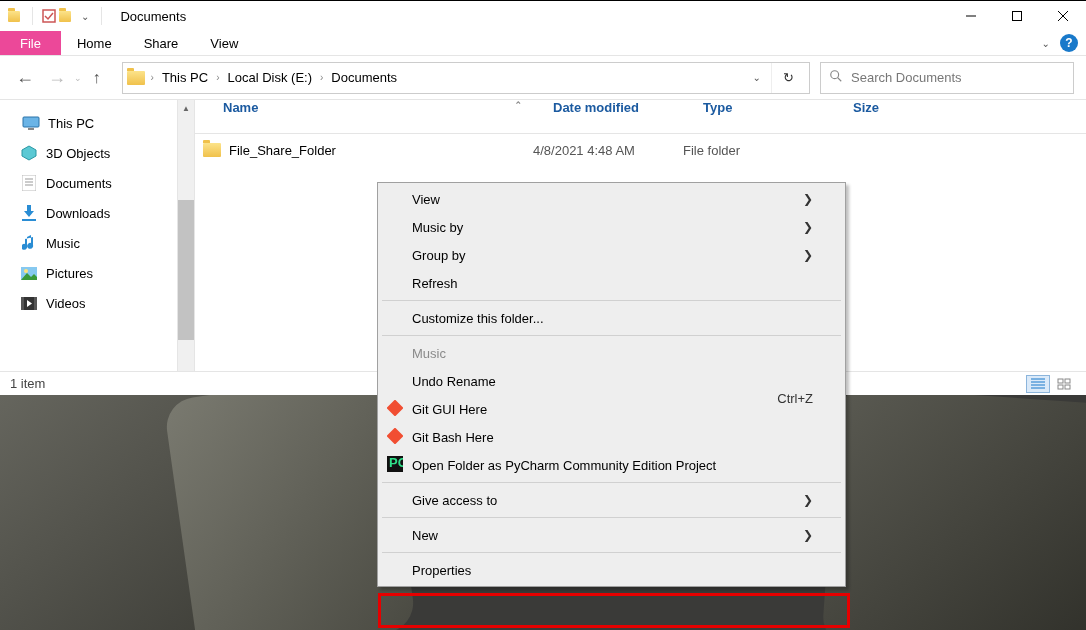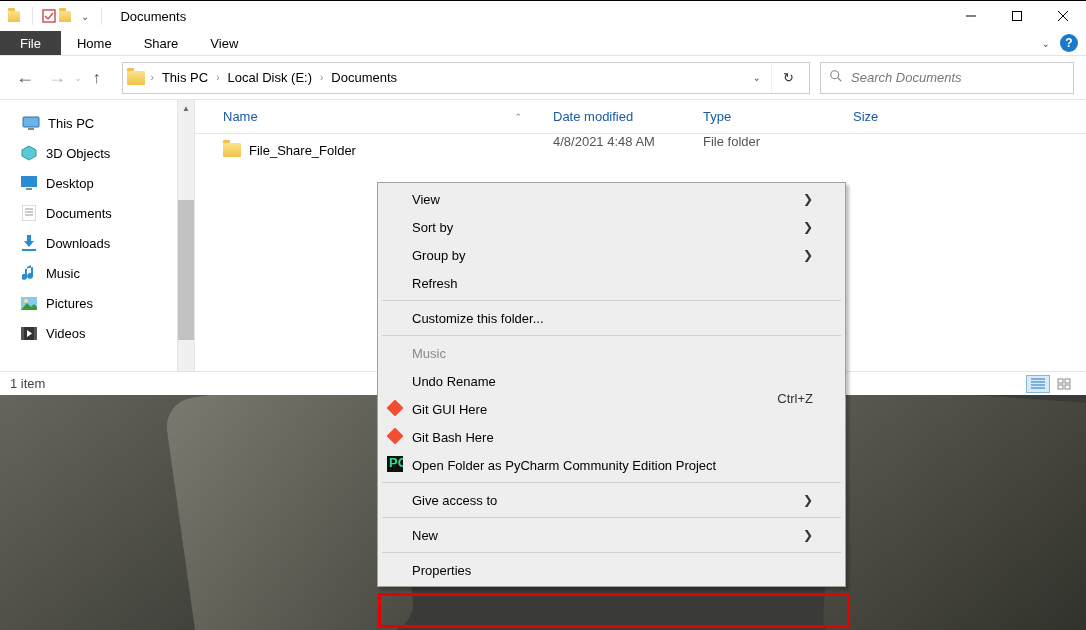--- a/index.html
+++ b/index.html
@@ -11,60 +11,60 @@
     .title-left { display: flex; align-items: center; padding-left: 8px; gap: 2px; }
     .title-small-icon { width: 16px; height: 16px; display: flex; align-items: center; justify-content: center; }
     .title-divider { width: 1px; height: 18px; background: #e5e5e5; margin: 0 6px; }
     .title-chevron { color: #555; font-size: 10px; padding: 0 4px; }
     .title-text { padding-left: 10px; font-size: 13px; color: #000; }
     .title-right { margin-left: auto; display: flex; }
     .caption-btn { width: 46px; height: 30px; display: flex; align-items: center; justify-content: center; color: #000; }
     .caption-btn svg { width: 10px; height: 10px; }
 
     .ribbon-row { height: 25px; background: #fff; display: flex; align-items: stretch; border-bottom: 1px solid #e5e5e5; }
-    .file-tab { background: #404040; color: #fff; padding: 0 20px; display: flex; align-items: center; font-size: 13px; }
+    .file-tab { background: #ec4899; color: #fff; padding: 0 20px; display: flex; align-items: center; font-size: 13px; }
     .ribbon-tab { padding: 0 16px; display: flex; align-items: center; color: #000; font-size: 13px; }
     .ribbon-right { margin-left: auto; display: flex; align-items: center; padding-right: 8px; gap: 6px; }
     .help-icon { width: 18px; height: 18px; border-radius: 50%; background: #1979ca; color: #fff; display: flex; align-items: center; justify-content: center; font-size: 12px; font-weight: bold; }
 
     .nav-row { height: 44px; background: #fff; display: flex; align-items: center; padding: 0 10px; gap: 2px; border-bottom: 1px solid #e5e5e5; }
     .nav-arrow { width: 30px; height: 30px; display: flex; align-items: center; justify-content: center; color: #555; font-size: 18px; }
     .nav-arrow.disabled { color: #bbb; }
     .nav-chevron-small { color: #bbb; font-size: 9px; }
     .nav-up { width: 26px; height: 26px; display: flex; align-items: center; justify-content: center; color: #555; font-size: 16px; }
     .address-bar { flex: 1; height: 32px; border: 1px solid #ccc; display: flex; align-items: center; padding: 0 4px; margin: 0 8px 0 10px; }
     .crumb { display: flex; align-items: center; padding: 0 6px; height: 100%; color: #000; }
     .crumb-sep { color: #888; font-size: 10px; padding: 0 2px; }
     .address-right { margin-left: auto; display: flex; align-items: center; gap: 2px; }
     .addr-chevron { color: #555; font-size: 10px; padding: 0 8px; }
     .refresh-btn { width: 34px; height: 30px; display: flex; align-items: center; justify-content: center; color: #333; border-left: 1px solid #eee; }
     .search-box { width: 254px; height: 32px; border: 1px solid #ccc; display: flex; align-items: center; padding: 0 8px; margin-right: 2px; }
     .search-icon { color: #888; margin-right: 8px; }
-    .search-placeholder { color: #777; font-size: 13px; font-style: italic; }
+    .search-placeholder { color: #777; font-size: 13px; }
 
     .body-area { flex: 1; display: flex; min-height: 0; }
     .nav-pane { width: 195px; border-right: 1px solid #e5e5e5; position: relative; padding-top: 8px; }
     .tree-item { height: 30px; display: flex; align-items: center; padding-left: 22px; gap: 8px; color: #000; }
     .tree-item.child { padding-left: 20px; }
     .tree-icon { width: 18px; height: 18px; display: flex; align-items: center; justify-content: center; flex-shrink: 0; }
     .scrollbar-v { position: absolute; right: 0; top: 0; bottom: 0; width: 17px; background: #f0f0f0; border-left: 1px solid #e5e5e5; }
     .scroll-btn { height: 17px; width: 100%; background: #f0f0f0; display: flex; align-items: center; justify-content: center; font-size: 8px; color: #666; }
     .scroll-thumb { position: absolute; top: 100px; height: 140px; left: 0; right: 0; background: #c2c2c2; }
 
     .file-area { flex: 1; display: flex; flex-direction: column; }
     .columns-header { height: 34px; display: flex; align-items: center; border-bottom: 1px solid #e5e5e5; color: #1b5aa0; }
     .col-check { width: 18px; }
-    .col { padding: 0 10px; display: flex; align-items: center; height: 100%; border-right: 1px solid transparent; }
+    .col { padding: 0 10px; display: flex; align-items: flex-start; height: 100%; border-right: 1px solid transparent; font-weight: bold; }
     .col.name { width: 330px; }
     .col.date { width: 150px; }
     .col.type { width: 150px; }
     .col.size { width: 100px; }
     .sort-caret { color: #888; font-size: 9px; margin-left: auto; padding-right: 10px; }
 
-    .file-row { height: 32px; display: flex; padding-left: 20px; }
+    .file-row { height: 32px; display: flex; align-items: center; padding-left: 0; }
     .file-cell { padding: 0 8px; color: #000; }
     .file-cell.name { width: 330px; display: flex; align-items: center; gap: 8px; }
     .file-cell.date { width: 150px; color: #555; }
     .file-cell.type { width: 150px; color: #555; }
     .folder-icon-sm { width: 18px; height: 14px; background: linear-gradient(#fce38a,#f0c14b); border-radius: 1px; position: relative; }
     .folder-icon-sm::before { content: ""; position: absolute; top: -3px; left: 0; width: 7px; height: 3px; background: #f0c14b; border-radius: 1px 1px 0 0; }
 
     .status-bar { position: absolute; bottom: 0; left: 0; right: 0; height: 24px; background: #fff; border-top: 1px solid #e5e5e5; display: flex; align-items: center; padding: 0 10px; font-size: 12px; color: #444; }
     .status-right { margin-left: auto; display: flex; gap: 2px; }
     .view-toggle { width: 24px; height: 18px; border: 1px solid transparent; display: flex; align-items: center; justify-content: center; }
@@ -192,29 +192,20 @@
       <div class="tree-item child">
         <span class="tree-icon">
             <svg width="16" height="16" viewBox="0 0 16 16">
               <polygon points="8,1 15,5 15,11 8,15 1,11 1,5" fill="#5bc9d4" stroke="#2a98a4"></polygon>
             </svg>
           </span>
         <span>3D Objects</span>
       </div>
       <div class="tree-item child">
         <span class="tree-icon">
-            <svg width="16" height="14" viewBox="0 0 16 14">
-              <rect x="0" y="0" width="16" height="11" fill="#2a8dd4"></rect>
-              <rect x="5" y="12" width="6" height="2" fill="#888"></rect>
-            </svg>
-          </span>
-        <span>Desktop</span>
-      </div>
-      <div class="tree-item child">
-        <span class="tree-icon">
             <svg width="14" height="16" viewBox="0 0 14 16">
               <rect x="0" y="0" width="14" height="16" fill="#fff" stroke="#bbb"></rect>
               <line x1="3" y1="4" x2="11" y2="4" stroke="#999"></line>
               <line x1="3" y1="7" x2="11" y2="7" stroke="#999"></line>
               <line x1="3" y1="10" x2="11" y2="10" stroke="#999"></line>
             </svg>
           </span>
         <span>Documents</span>
       </div>
       <div class="tree-item child">
@@ -306,21 +297,21 @@
     </div>
   </div>
 </div>
 
 <div class="context-menu">
   <div class="cm-item">
       <span>View</span>
       <span class="cm-arrow">❯</span>
     </div>
   <div class="cm-item">
-      <span>Sort by</span>
+      <span>Music by</span>
       <span class="cm-arrow">❯</span>
     </div>
   <div class="cm-item">
       <span>Group by</span>
       <span class="cm-arrow">❯</span>
     </div>
   <div class="cm-item">
       <span>Refresh</span>
     </div>
   <div class="cm-sep"></div>

